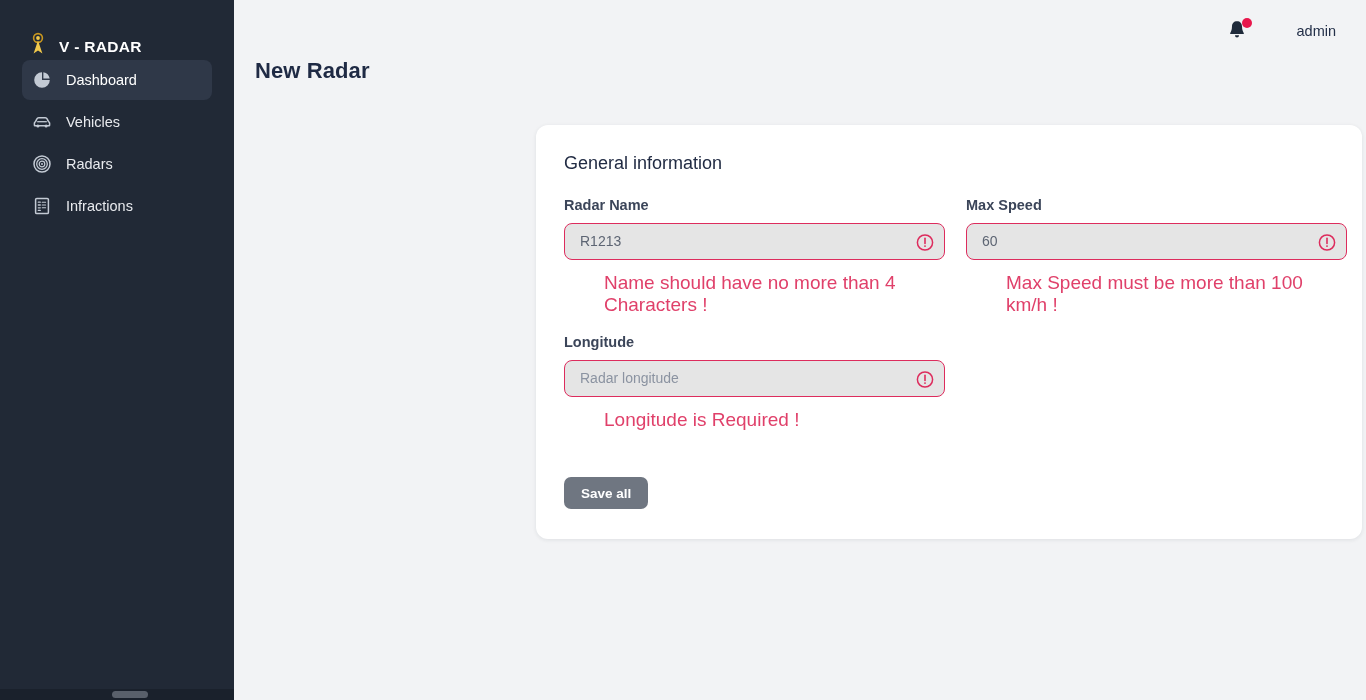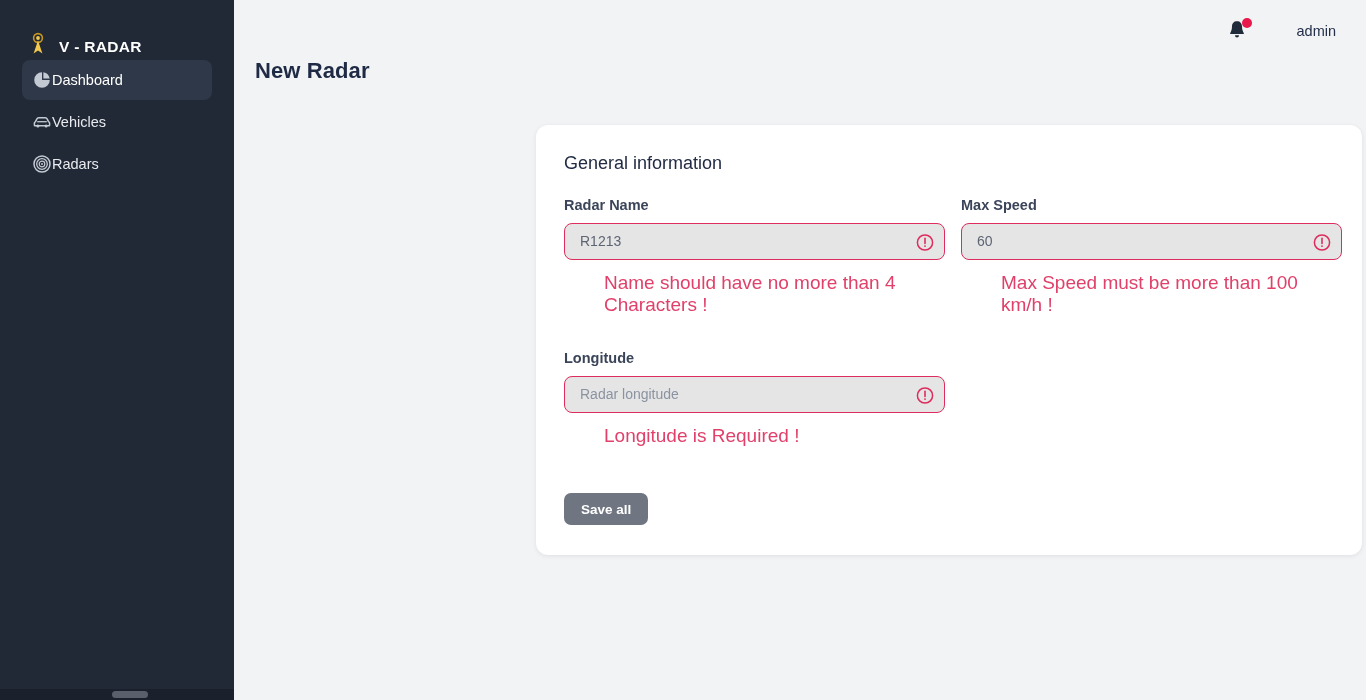--- a/index.html
+++ b/index.html
@@ -51,21 +51,21 @@
     white-space: nowrap;
   }
 
   .nav {
     margin-top: 4px;
     padding: 0 22px;
   }
   .nav-item {
     display: flex;
     align-items: center;
-    gap: 0;
+    gap: 14px;
     height: 40px;
     padding-left: 10px;
     border-radius: 8px;
     margin-bottom: 2px;
     cursor: pointer;
   }
   .nav-item.active { background: #2f3848; }
   .nav-item + .nav-item { margin-top: 2px; }
   .nav-icon {
     width: 20px;
@@ -166,21 +166,20 @@
     margin: 6px 0 0 0;
     font-weight: normal;
   }
 
   .form-grid {
     display: grid;
     grid-template-columns: 381px 381px;
     column-gap: 21px;
     row-gap: 0;
     margin-top: 23px;
-    gap: 16px;
   }
 
   .field { margin-bottom: 0; }
   .field-label {
     display: block;
     color: #3b4559;
     font-size: 14.5px;
     font-weight: bold;
     margin-bottom: 10px;
   }
@@ -289,20 +288,30 @@
           <svg viewBox="0 0 20 20" width="20" height="20" aria-hidden="true">
             <circle cx="10" cy="10" r="8" fill="none" stroke="#c3cad4" stroke-width="1.5"></circle>
             <circle cx="10" cy="10" r="5.3" fill="none" stroke="#c3cad4" stroke-width="1.3"></circle>
             <circle cx="10" cy="10" r="2.8" fill="none" stroke="#c3cad4" stroke-width="1.2"></circle>
             <circle cx="10" cy="10" r="1" fill="#c3cad4"></circle>
           </svg>
         </span>
         <span class="nav-label">Radars</span>
       </div>
 
+      <div class="nav-item">
+        <span class="nav-icon">
+          <svg viewBox="0 0 20 20" width="20" height="20" aria-hidden="true">
+            <rect x="3.6" y="2.4" width="12.8" height="15.2" rx="1.2" fill="none" stroke="#c3cad4" stroke-width="1.5"></rect>
+            <path d="M6.3 6.2 L8.3 6.2 M6.3 9 L8.3 9 M6.3 11.8 L8.3 11.8 M6.3 14.4 L8.3 14.4" stroke="#c3cad4" stroke-width="1.3" stroke-linecap="round"></path>
+            <path d="M10.2 6.2 L13.6 6.2 M10.2 9 L13.6 9 M10.2 11.8 L13.6 11.8" stroke="#c3cad4" stroke-width="1.1" stroke-linecap="round"></path>
+          </svg>
+        </span>
+        <span class="nav-label">Infractions</span>
+      </div>
 
     </nav>
 
     <div class="sb-track">
       <div class="sb-thumb"></div>
     </div>
   </aside>
 
   <section class="main">
 

